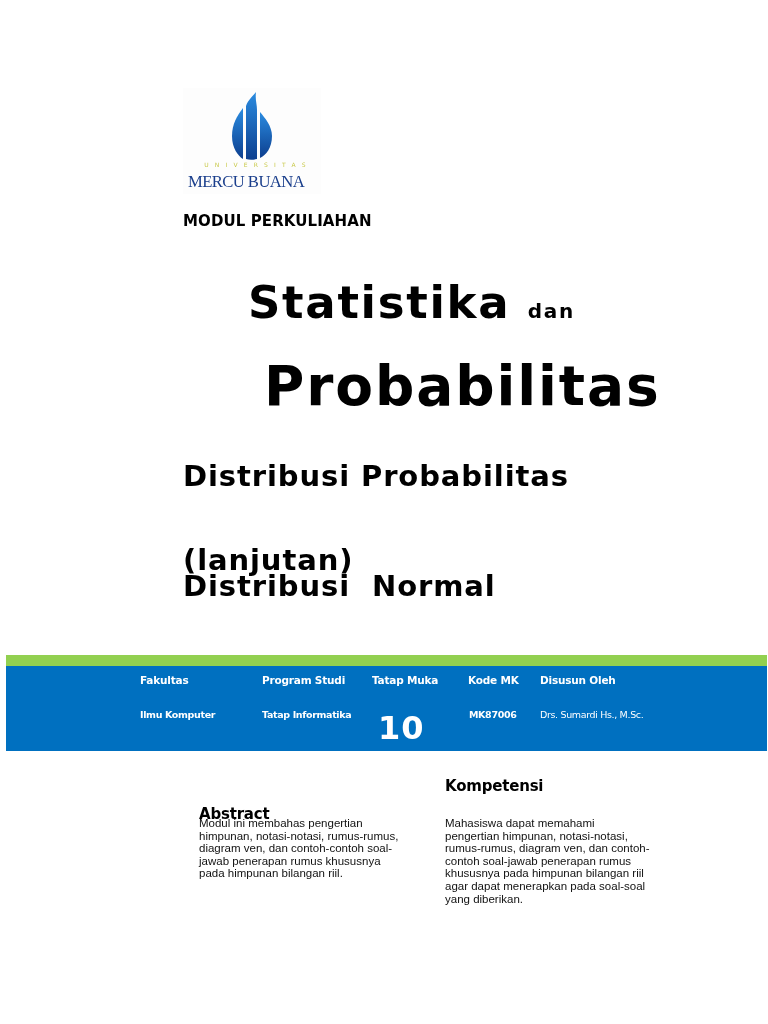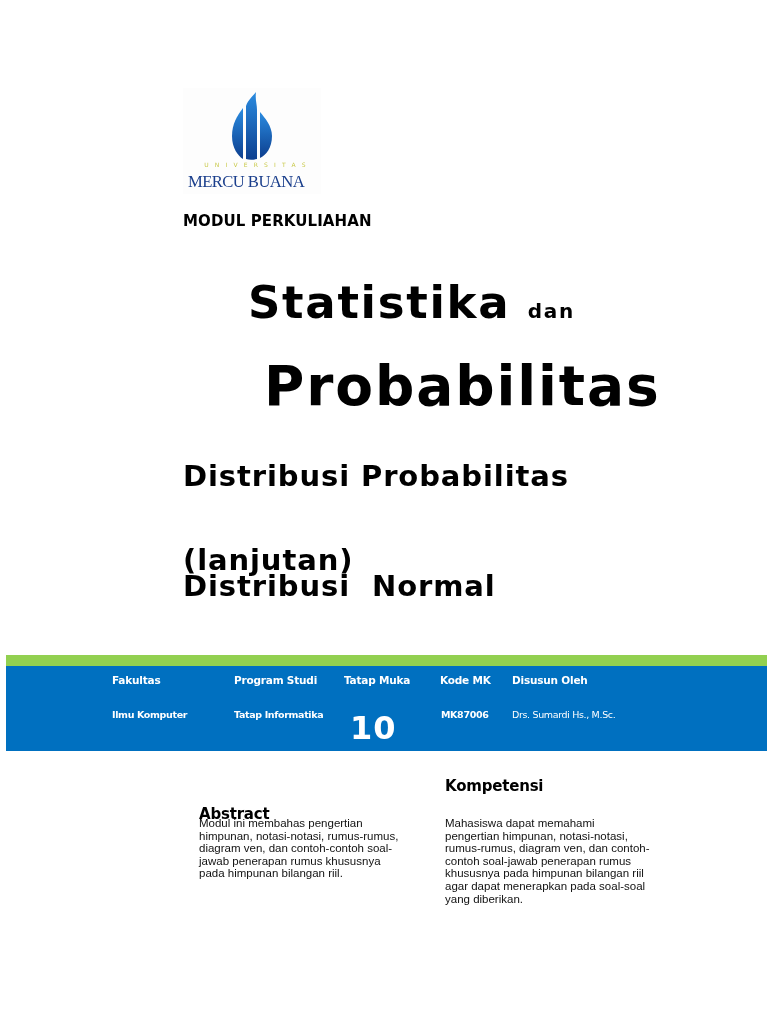--- a/index.html
+++ b/index.html
@@ -86,20 +86,21 @@
     }
     .band-blue {
       left: 6px; top: 666px; width: 761px; height: 85px;
       background: #0070c0;
     }
     .band-text {
       position: absolute;
       color: #ffffff;
       font-family: "DejaVu Sans", sans-serif;
       white-space: nowrap;
+      margin-left: 28px;
     }
     .band-head {
       font-weight: bold;
       font-size: 10.5px;
       top: 8px;
       letter-spacing: -0.2px;
     }
     .band-val {
       font-size: 9.5px;
       top: 43px;

